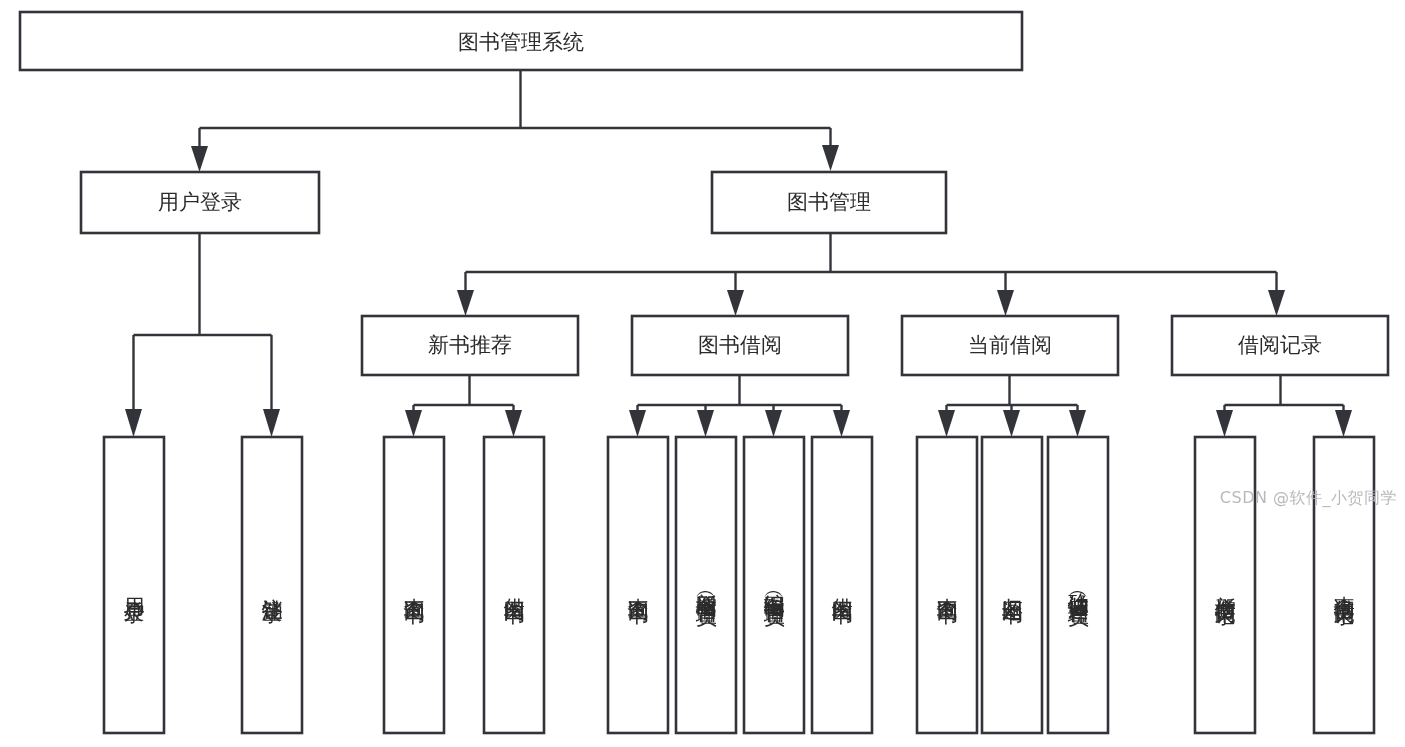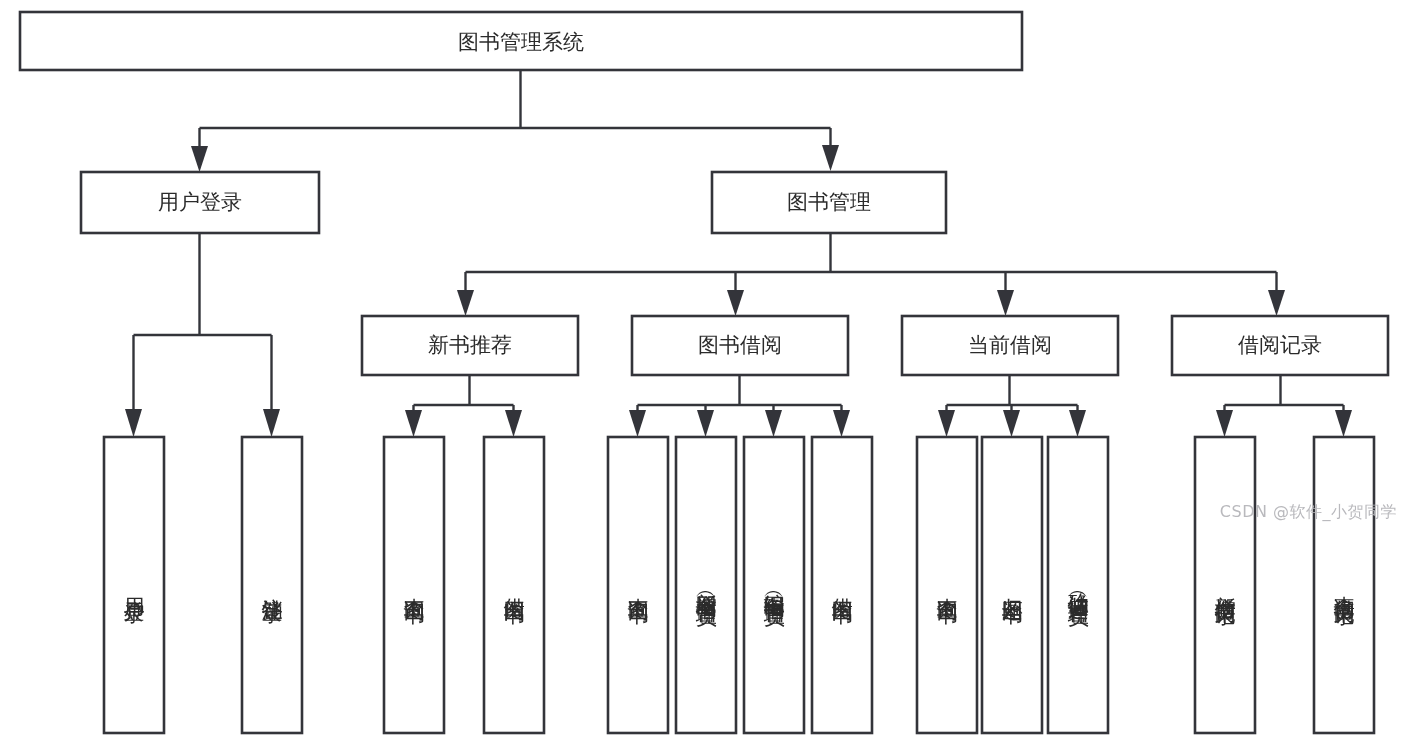--- a/index.html
+++ b/index.html
@@ -62,21 +62,21 @@
     letter-spacing: 2px;
     display: flex;
     align-items: center;
     justify-content: center;
     white-space: nowrap;
     pointer-events: none;
   }
   #watermark {
     position: absolute;
     right: 8px;
-    bottom: 5px;
+    bottom: 19px;
     font-family: "DejaVu Sans", "Liberation Sans", sans-serif;
     font-size: 16px;
     color: #b9b9bd;
     white-space: nowrap;
     letter-spacing: 0.5px;
   }
 </style>
 </head>
 <body>
 

